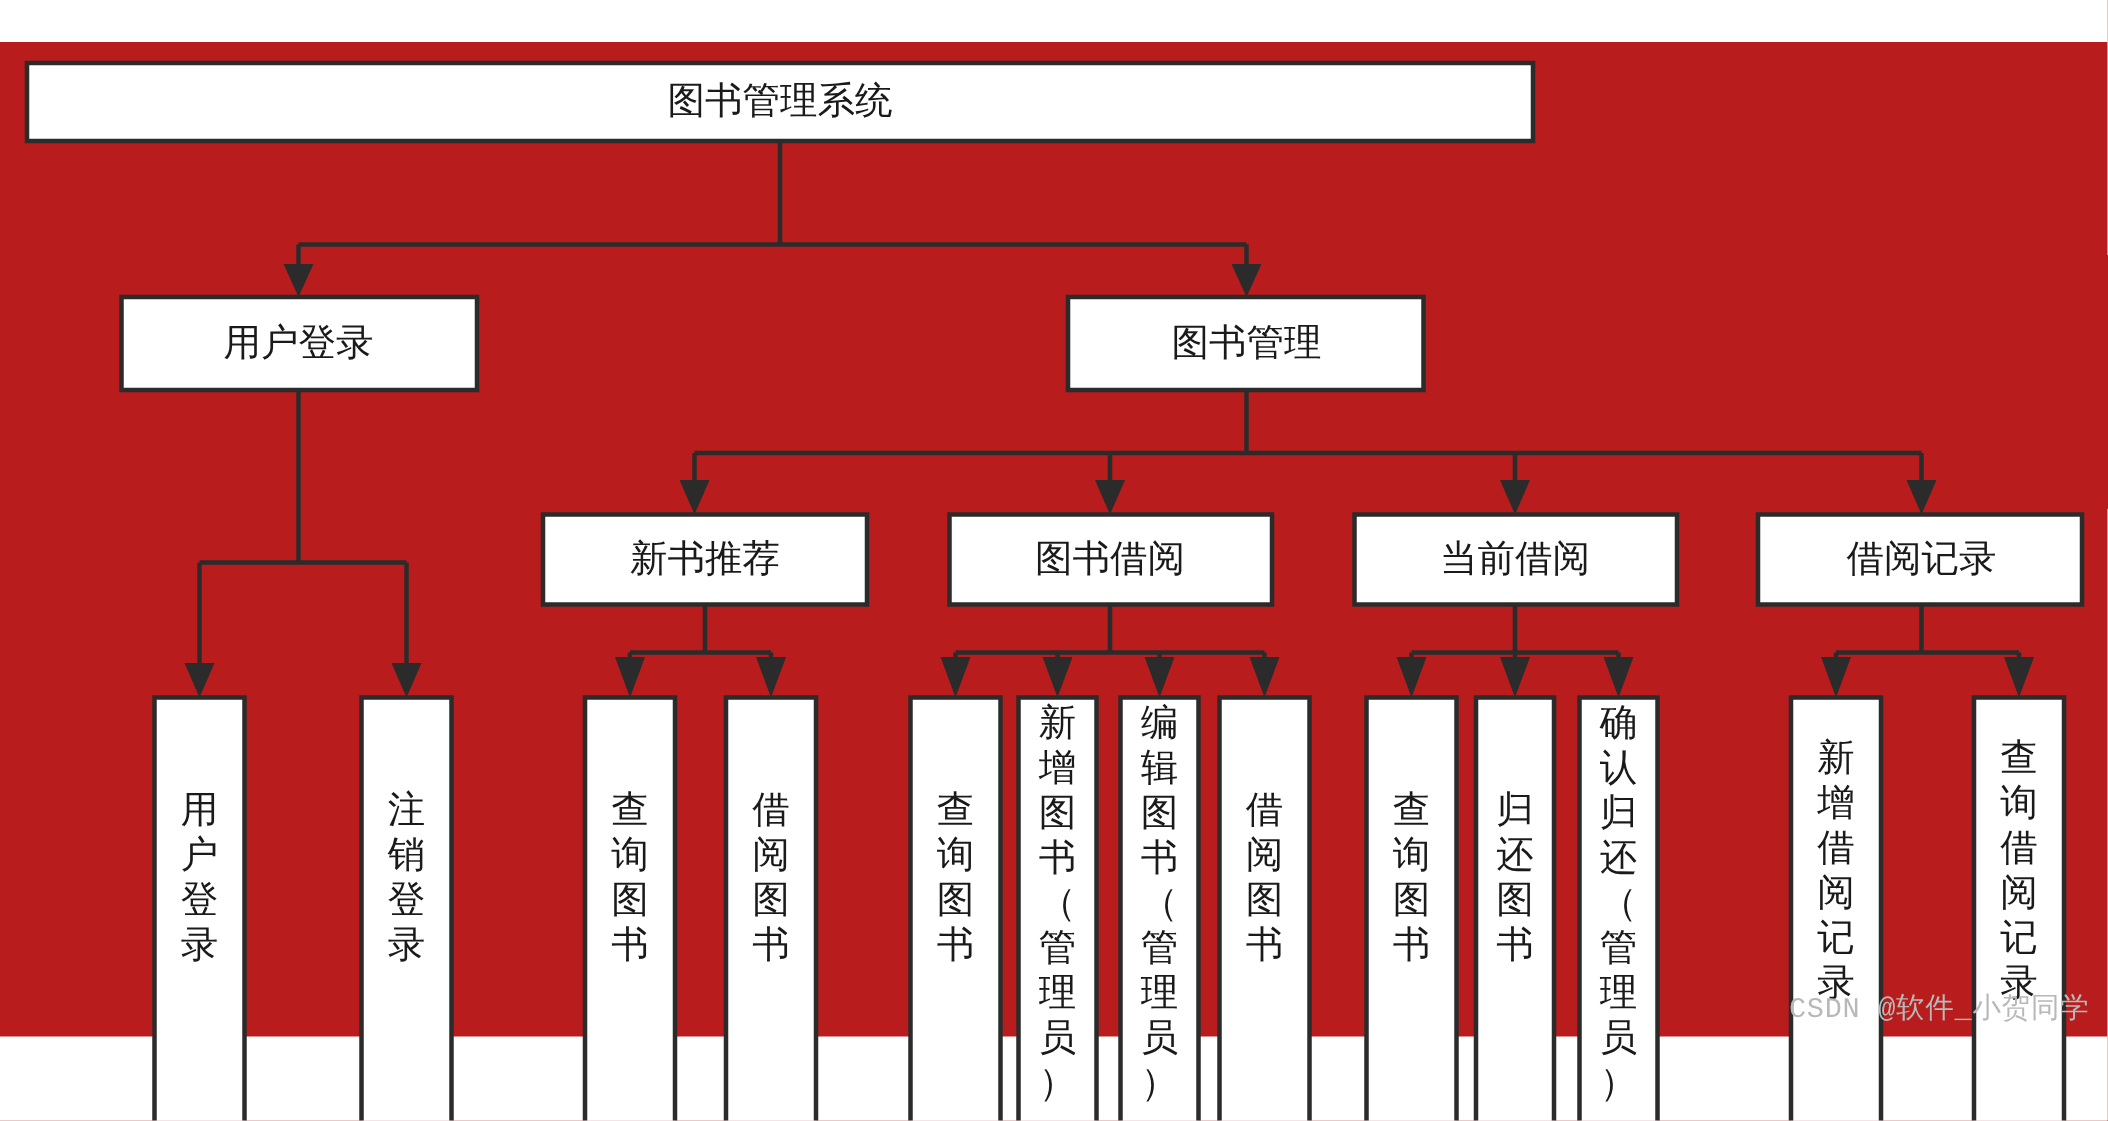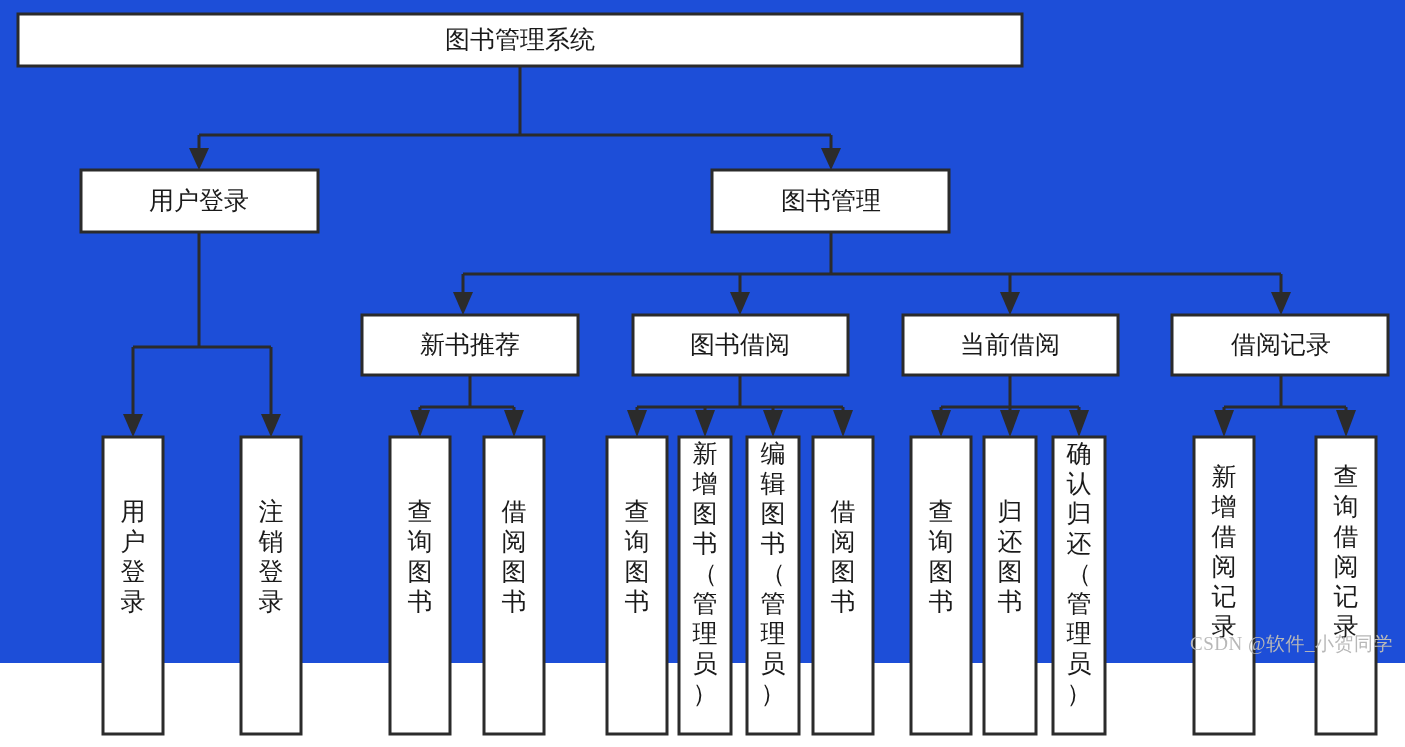--- a/index.html
+++ b/index.html
@@ -10,21 +10,22 @@
   body {
     width: 1405px;
     height: 747px;
     font-family: "Liberation Sans", "DejaVu Sans", sans-serif;
     overflow: hidden;
   }
   #diagram-root {
     position: relative;
     width: 1405px;
     height: 663px;
-    background: #1d4ed8;
+    background: #b91c1c;
+    margin-top: 28px;
   }
   svg.diagram-canvas {
     position: absolute;
     top: 0;
     left: 0;
     width: 1405px;
     height: 747px;
   }
   .node-box {
     fill: #ffffff;
@@ -51,21 +52,21 @@
   .node-label-v {
     font-family: "Liberation Sans", "DejaVu Sans", sans-serif;
     font-size: 25px;
     fill: #1a1a1a;
     text-anchor: middle;
   }
   .watermark-text {
     position: absolute;
     right: 12px;
     bottom: 6px;
-    font-family: Liberation Serif, serif;
+    font-family: Liberation Mono, monospace;
     font-size: 19px;
     color: #b8b8b8;
     white-space: nowrap;
     letter-spacing: 0.5px;
   }
 </style>
 </head>
 <body>
 
 <div id="diagram-root">

